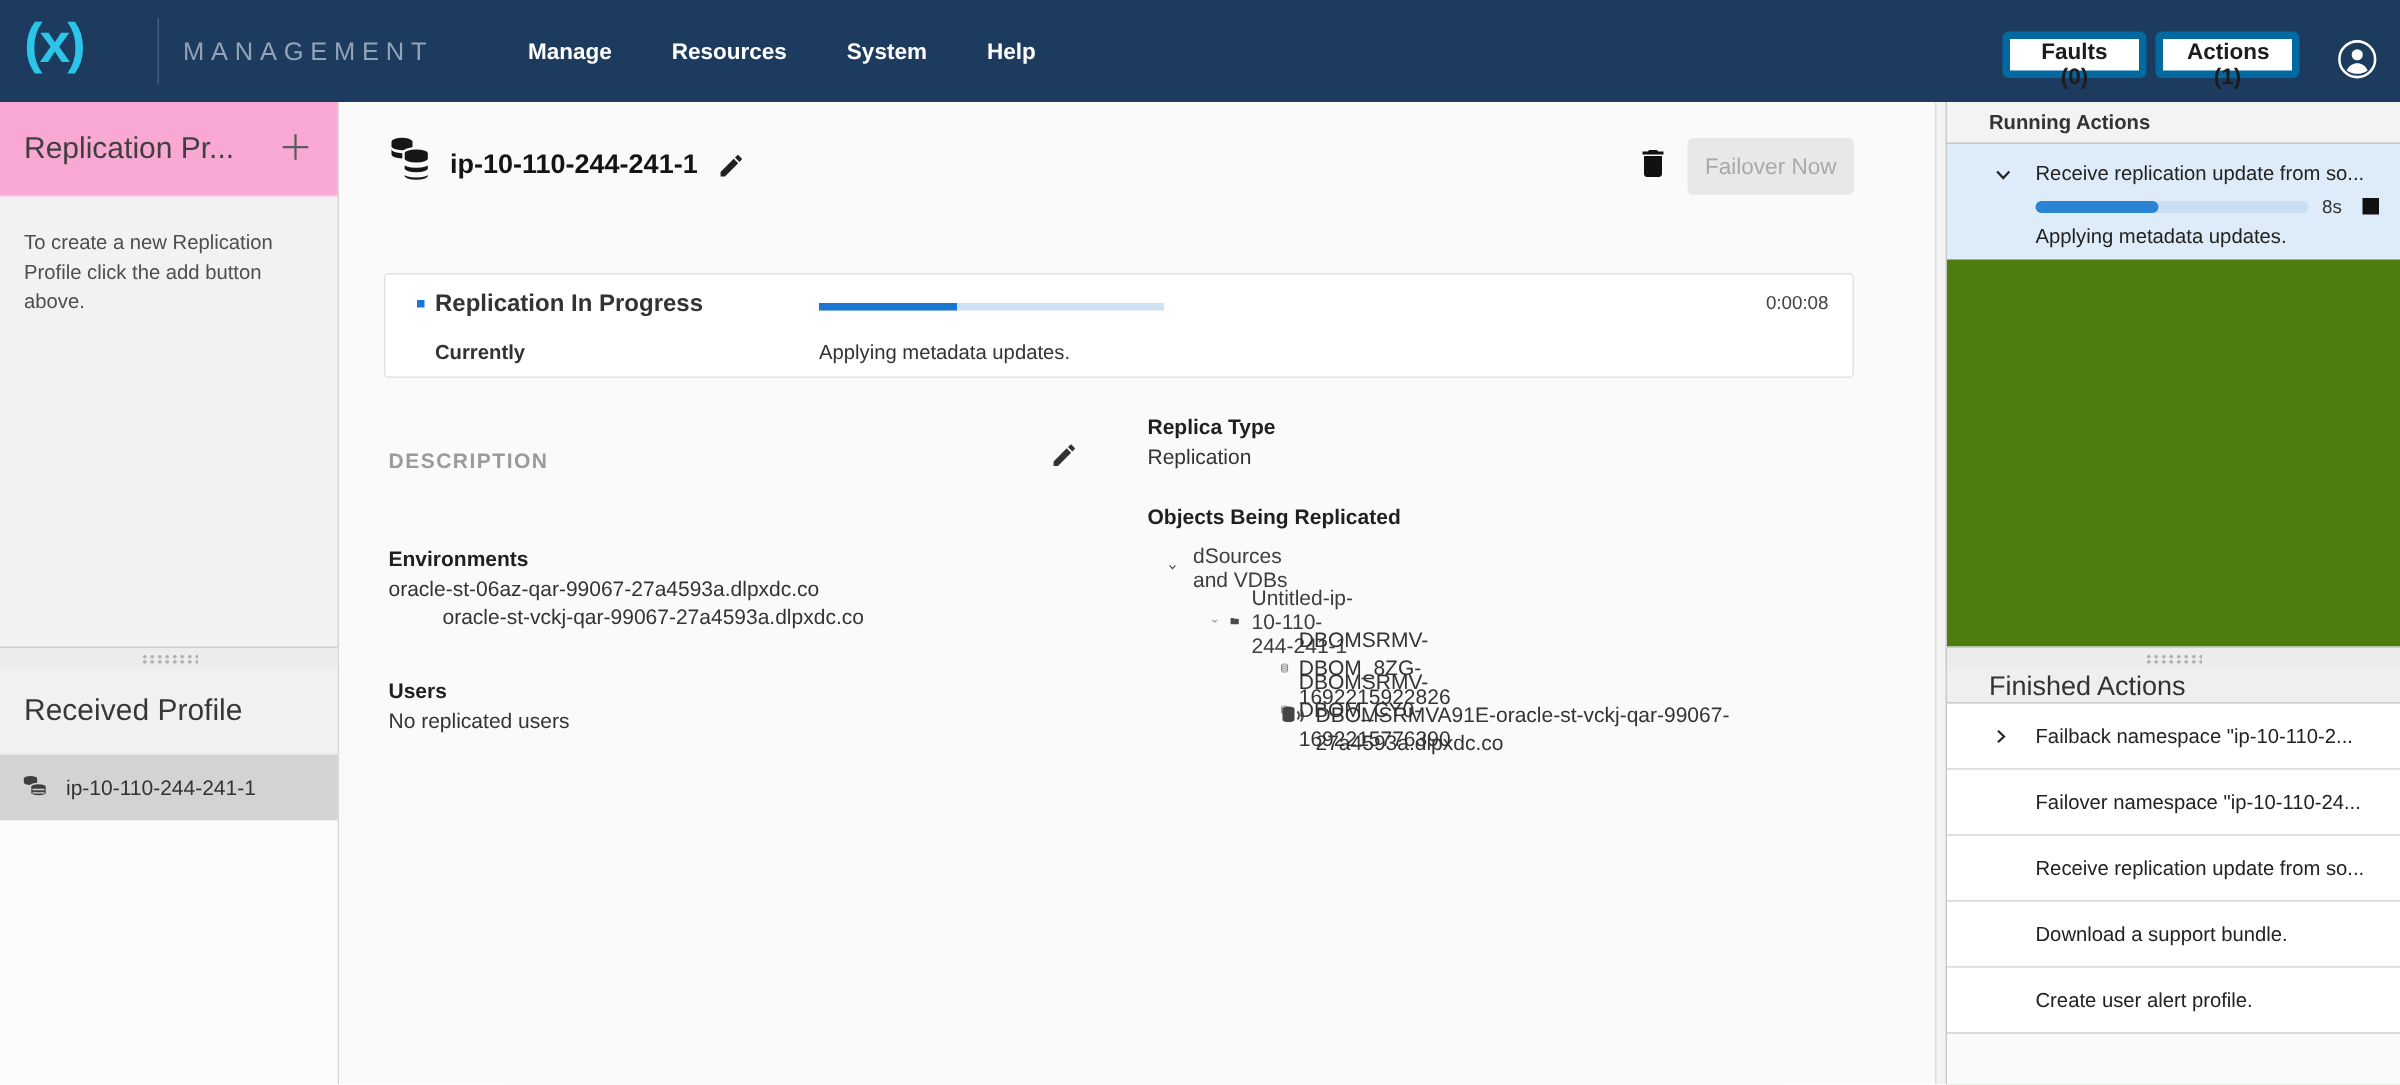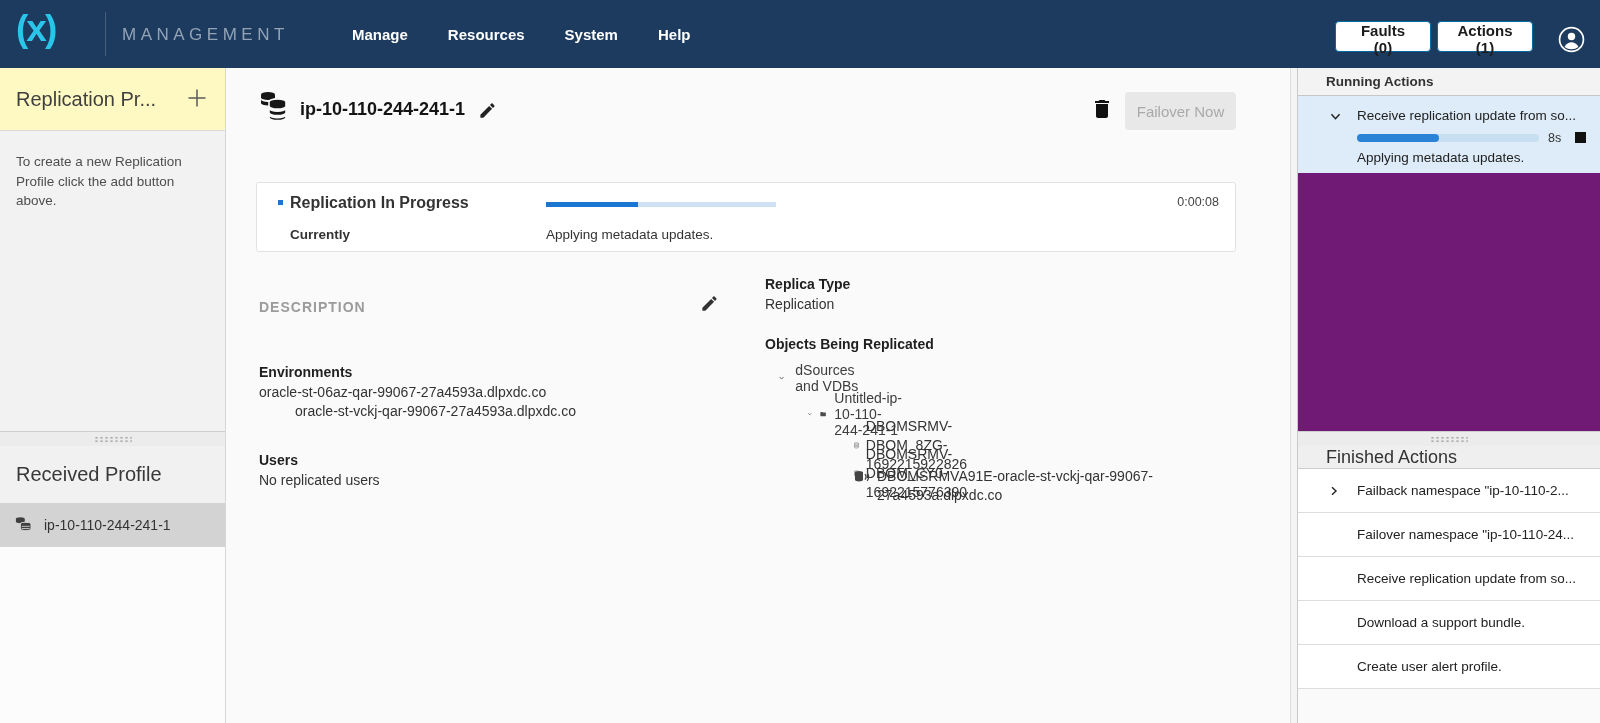--- a/index.html
+++ b/index.html
@@ -7,29 +7,29 @@
   #app { position:relative; width:1600px; height:723px; overflow:hidden; background:#fafafa; }
   .abs { position:absolute; }
 
   
   #navbar { position:absolute; left:0; top:0; width:1600px; height:68px; background:#1d3b5f; }
   #logo { position:absolute; left:16px; top:8px; font-size:37px; font-weight:bold; color:#2bc5ea; letter-spacing:-2px; }
   #brand-divider { position:absolute; left:105px; top:12px; width:1px; height:44px; background:#475d7c; }
   #brand-label { position:absolute; left:122px; top:25px; font-size:17px; letter-spacing:4.5px; color:#93a3b6; }
   #nav-menu { position:absolute; left:314px; top:0; height:68px; display:flex; align-items:center; gap:40px;margin-left:38px; }
   .nav-item { font-size:15px; font-weight:bold; color:#ffffff; cursor:pointer; }
-  .nav-btn { position:absolute; top:21px; height:31px; background:#ffffff; border:1px solid #0369a1; border-radius:4px;
+  .nav-btn { position:absolute; top:21px; height:31px; background:#ffffff; border:5px solid #0369a1; border-radius:4px;
              font-family:inherit; font-size:15px; font-weight:bold; color:#1c1c1c; padding:0 16px; cursor:pointer; }
   #faults-btn { left:1335px; width:96px; }
   #actions-btn { left:1437px; width:96px; }
   #avatar { position:absolute; left:1558px; top:26px; width:27px; height:27px; }
 
   
   #sidebar { position:absolute; left:0; top:68px; width:226px; height:655px; background:#f2f2f2; border-right:1px solid #d6d6d6; }
-  #profiles-header { position:absolute; left:0; top:0; width:100%; height:63px; background:#fef9c3; border-bottom:1px solid #dadada;
+  #profiles-header { position:absolute; left:0; top:0; width:100%; height:63px; background:#f9a8d4; border-bottom:1px solid #dadada;
                      display:flex; align-items:center; justify-content:space-between; padding:0 16px; }
   #profiles-title { font-size:20px; color:#3f3f3f; }
   #profiles-help { position:absolute; left:16px; top:84px; width:180px; font-size:13.5px; line-height:1.45; color:#4e4e4e; }
   #received-section { position:absolute; left:0; top:363px; width:100%; bottom:0; display:flex; flex-direction:column; }
   .handle-strip { height:15px; background:#ececec; border-top:1px solid #cfcfcf; }
   .dots { width:38px; height:7px; margin:4px auto 0;
           background-image:radial-gradient(circle,#b0b0b0 1px,transparent 1.3px); background-size:5px 3.5px; }
   #received-header { height:57px; background:#f1f1f1; display:flex; align-items:center; padding-left:16px; }
   #received-title { font-size:20px; color:#383838; }
   #received-row { height:44px; background:#d3d3d3; display:flex; align-items:center; gap:12px; padding-left:14px; cursor:pointer; }
@@ -56,21 +56,21 @@
   .tree-row { position:absolute; display:flex; align-items:center; }
   .tree-label { font-size:14px; color:#3d3d3d; }
   .leaf-label { font-size:14px; color:#333; line-height:19px; }
   .icon-btn { cursor:pointer; background:none; border:none; padding:0; }
 
   
   #splitter { position:absolute; left:1290px; top:68px; width:8px; height:655px; background:#f4f4f4;
               border-left:1px solid #dddddd; border-right:1px solid #c9c9c9; }
 
   
-  #actions-panel { position:absolute; left:1298px; top:68px; width:302px; height:655px; background:#701a75; }
+  #actions-panel { position:absolute; left:1298px; top:68px; width:302px; height:655px; background:#4d7c0f; }
   #running-header { height:28px; background:#f3f3f3; border-bottom:1px solid #c6c6c6; display:flex; align-items:center;
                     padding-left:28px; font-size:13.5px; font-weight:bold; color:#333; }
   #running-item { position:relative; height:77px; background:#ddecf8; cursor:pointer; }
   #running-title { position:absolute; left:59px; top:12px; width:232px; font-size:13.5px; color:#222; white-space:nowrap; overflow:hidden; }
   #running-bar { position:absolute; left:59px; top:38px; width:182px; height:8px; background:#c8dff2; border-radius:4px; }
   #running-bar .fill { height:100%; background:#2b83d6; border-radius:4px; }
   #running-elapsed { position:absolute; left:250px; top:35px; font-size:12.5px; color:#333; }
   #stop-btn { position:absolute; left:277px; top:36px; width:11px; height:11px; background:#111; border:none; cursor:pointer; }
   #running-status { position:absolute; left:59px; top:54px; font-size:13.5px; color:#222; }
   #finished-section { position:absolute; left:0; top:363px; width:100%; bottom:0; display:flex; flex-direction:column; }

